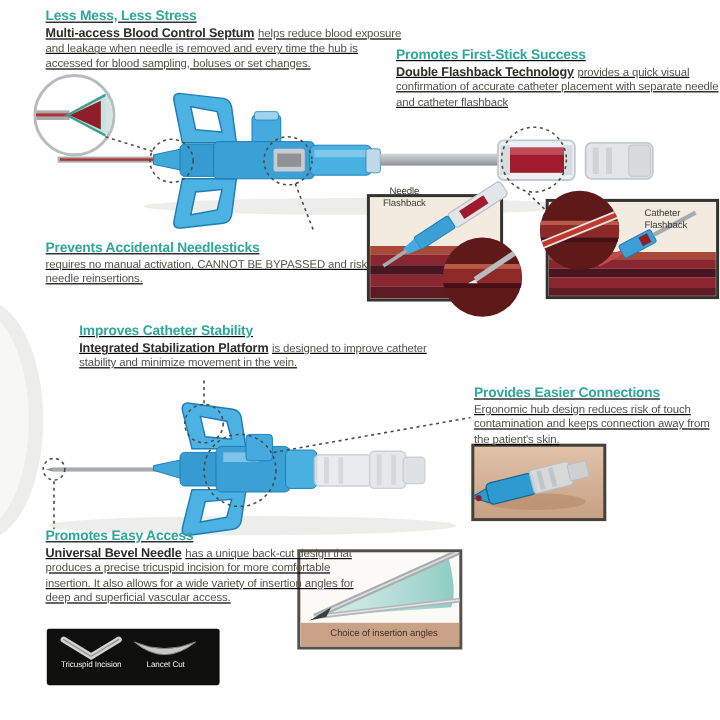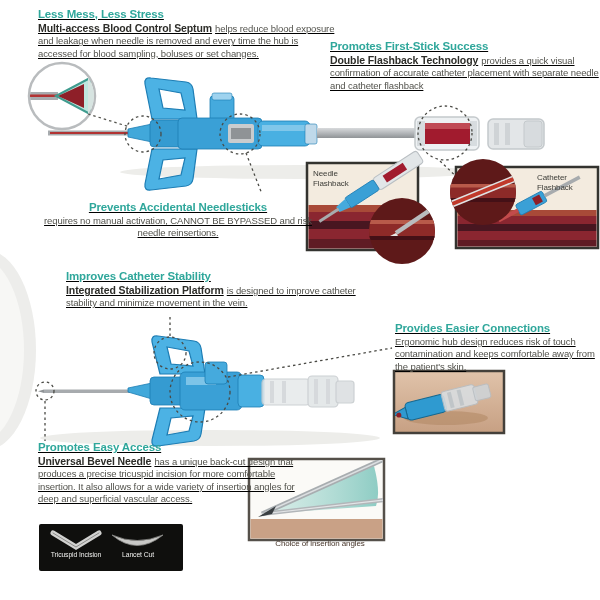--- a/index.html
+++ b/index.html
@@ -249,37 +249,37 @@
 <div class="txt" style="left:38px;top:8px;width:302px;">
   <p class="hd">Less Mess, Less Stress</p>
   <p class="bd"><span class="lead">Multi-access Blood Control Septum</span><span>helps reduce blood exposure and leakage when needle is removed and every time the hub is accessed for blood sampling, boluses or set changes.</span></p>
 </div>
 
 <div class="txt" style="left:330px;top:40px;width:270px;">
   <p class="hd">Promotes First-Stick Success</p>
   <p class="bd"><span class="lead">Double Flashback Technology</span><span>provides a quick visual confirmation of accurate catheter placement with separate needle and catheter flashback</span></p>
 </div>
 
-<div class="txt" style="left:38px;top:201px;width:280px;text-align:center;">
+<div class="txt" style="left:38px;top:201px;width:280px;">
   <p class="hd">Prevents Accidental Needlesticks</p>
   <p class="bd"><span>requires no manual activation, CANNOT BE BYPASSED and risk needle reinsertions.</span></p>
 </div>
 
 <div class="txt" style="left:38px;top:270px;width:300px;margin-left:28px;">
   <p class="hd">Improves Catheter Stability</p>
   <p class="bd"><span class="lead">Integrated Stabilization Platform</span><span>is designed to improve catheter stability and minimize movement in the vein.</span></p>
 </div>
 
 <div class="txt" style="left:395px;top:322px;width:205px;">
   <p class="hd">Provides Easier Connections</p>
-  <p class="bd"><span>Ergonomic hub design reduces risk of touch contamination and keeps comfortable away from the patient's skin.</span></p>
+  <p class="bd"><span>Ergonomic hub design reduces risk of touch contamination and keeps connection away from the patient's skin.</span></p>
 </div>
 
 <div class="txt" style="left:38px;top:441px;width:258px;">
   <p class="hd">Promotes Easy Access</p>
   <p class="bd"><span class="lead">Universal Bevel Needle</span><span>has a unique back-cut design that produces a precise tricuspid incision for more comfortable insertion. It also allows for a wide variety of insertion angles for deep and superficial vascular access.</span></p>
 </div>
 
-<div class="panel-label" style="left:313px;top:169px;width:48px;">Needle Flashback</div>
+<div class="panel-label" style="left:313px;top:155px;width:48px;text-align:center;">Needle Flashback</div>
 <div class="panel-label" style="left:537px;top:173px;width:55px;">Catheter Flashback</div>
-<div class="band-caption" style="left:250px;top:523px;width:140px;margin-top:16px;">Choice of insertion angles</div>
+<div class="band-caption" style="left:250px;top:523px;width:140px;">Choice of insertion angles</div>
 <div class="black-label" style="left:41px;top:551px;width:70px;">Tricuspid Incision</div>
 <div class="black-label" style="left:108px;top:551px;width:60px;">Lancet Cut</div>
 
 </body></html>

